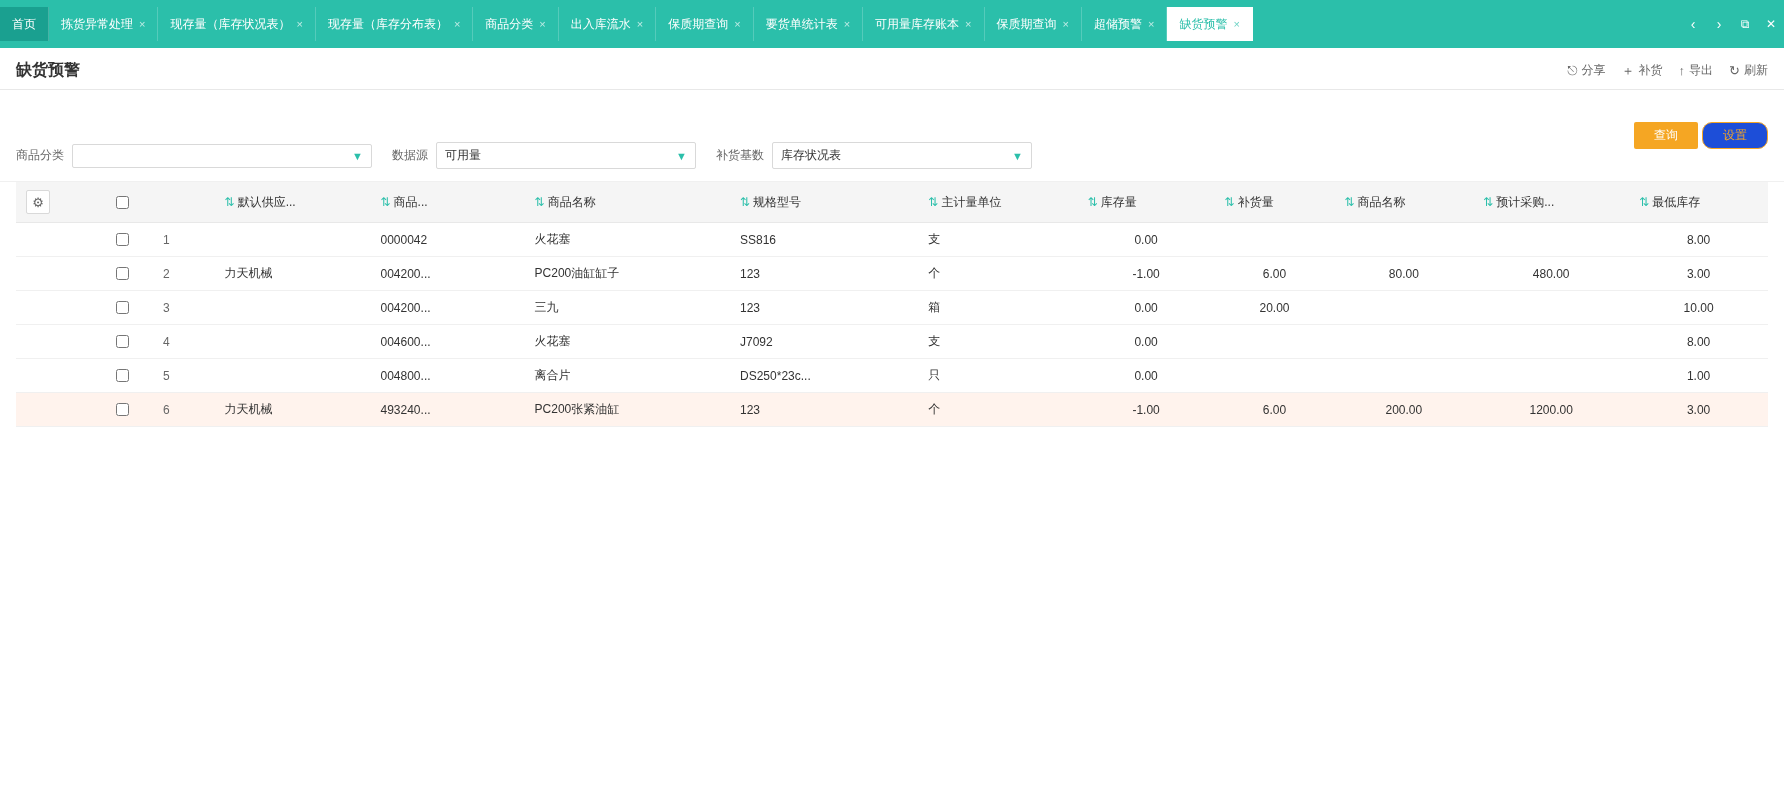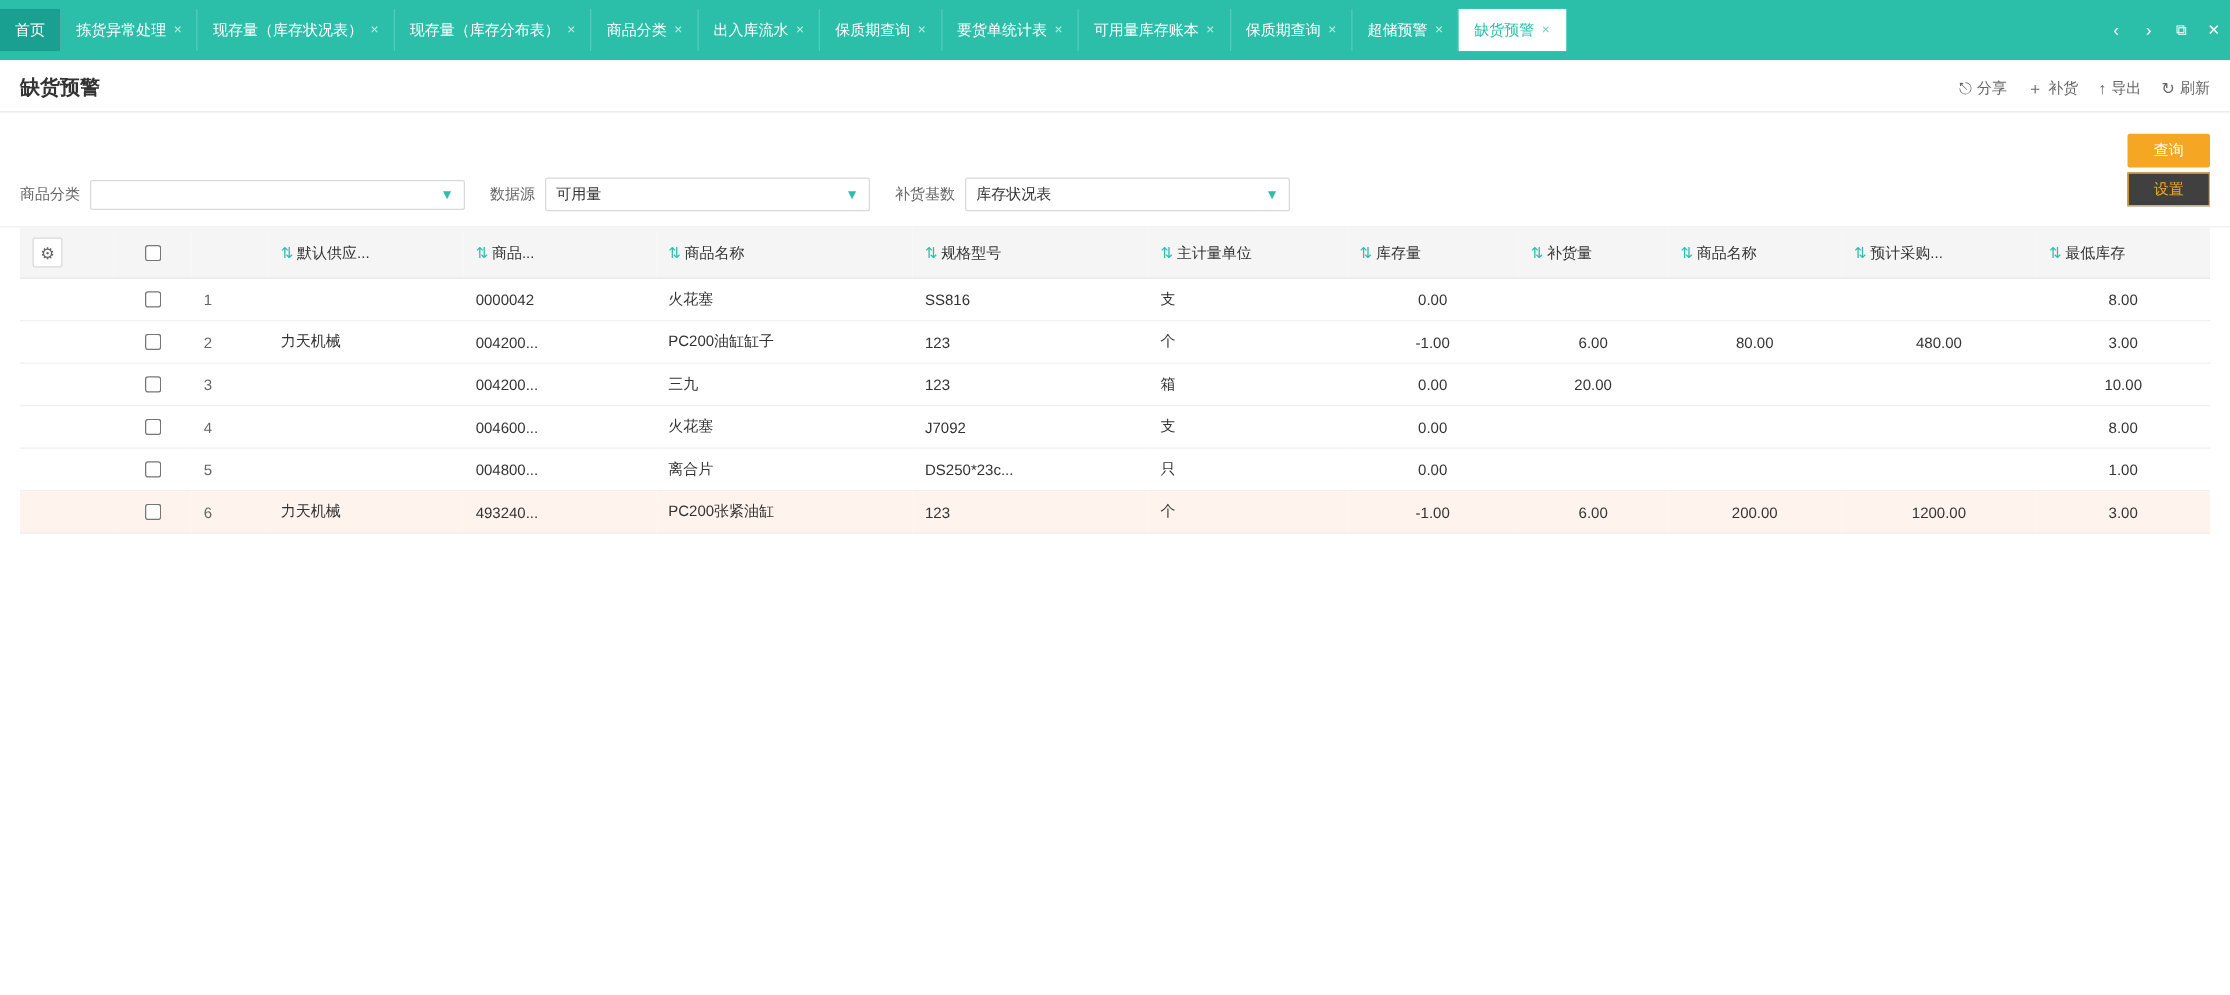--- a/index.html
+++ b/index.html
@@ -116,37 +116,37 @@
       color: #333;
     }
     .filter-select-wide { min-width: 300px; }
     .filter-select-medium { min-width: 260px; }
     .filter-select .arrow { color: #2bbfaa; font-size: 11px; margin-left: 8px; }
     .filter-value { color: #333; }
 
     .filter-actions {
       margin-left: auto;
       display: flex;
-      flex-direction: column;
+      flex-direction: row;
       gap: 4px;
     }
     .btn-query {
       background: #f5a623;
       color: #fff;
       border: none;
       border-radius: 2px;
       padding: 5px 20px;
       cursor: pointer;
       font-size: 12px;
     }
     .btn-settings {
-      background: #404040;
+      background: #1d4ed8;
       color: #f5a623;
       border: 1px solid #f5a623;
-      border-radius: 0;
+      border-radius: 10px;
       padding: 4px 20px;
       cursor: pointer;
       font-size: 12px;
     }
 
     
     .table-container {
       padding: 0 16px;
     }
     table {

